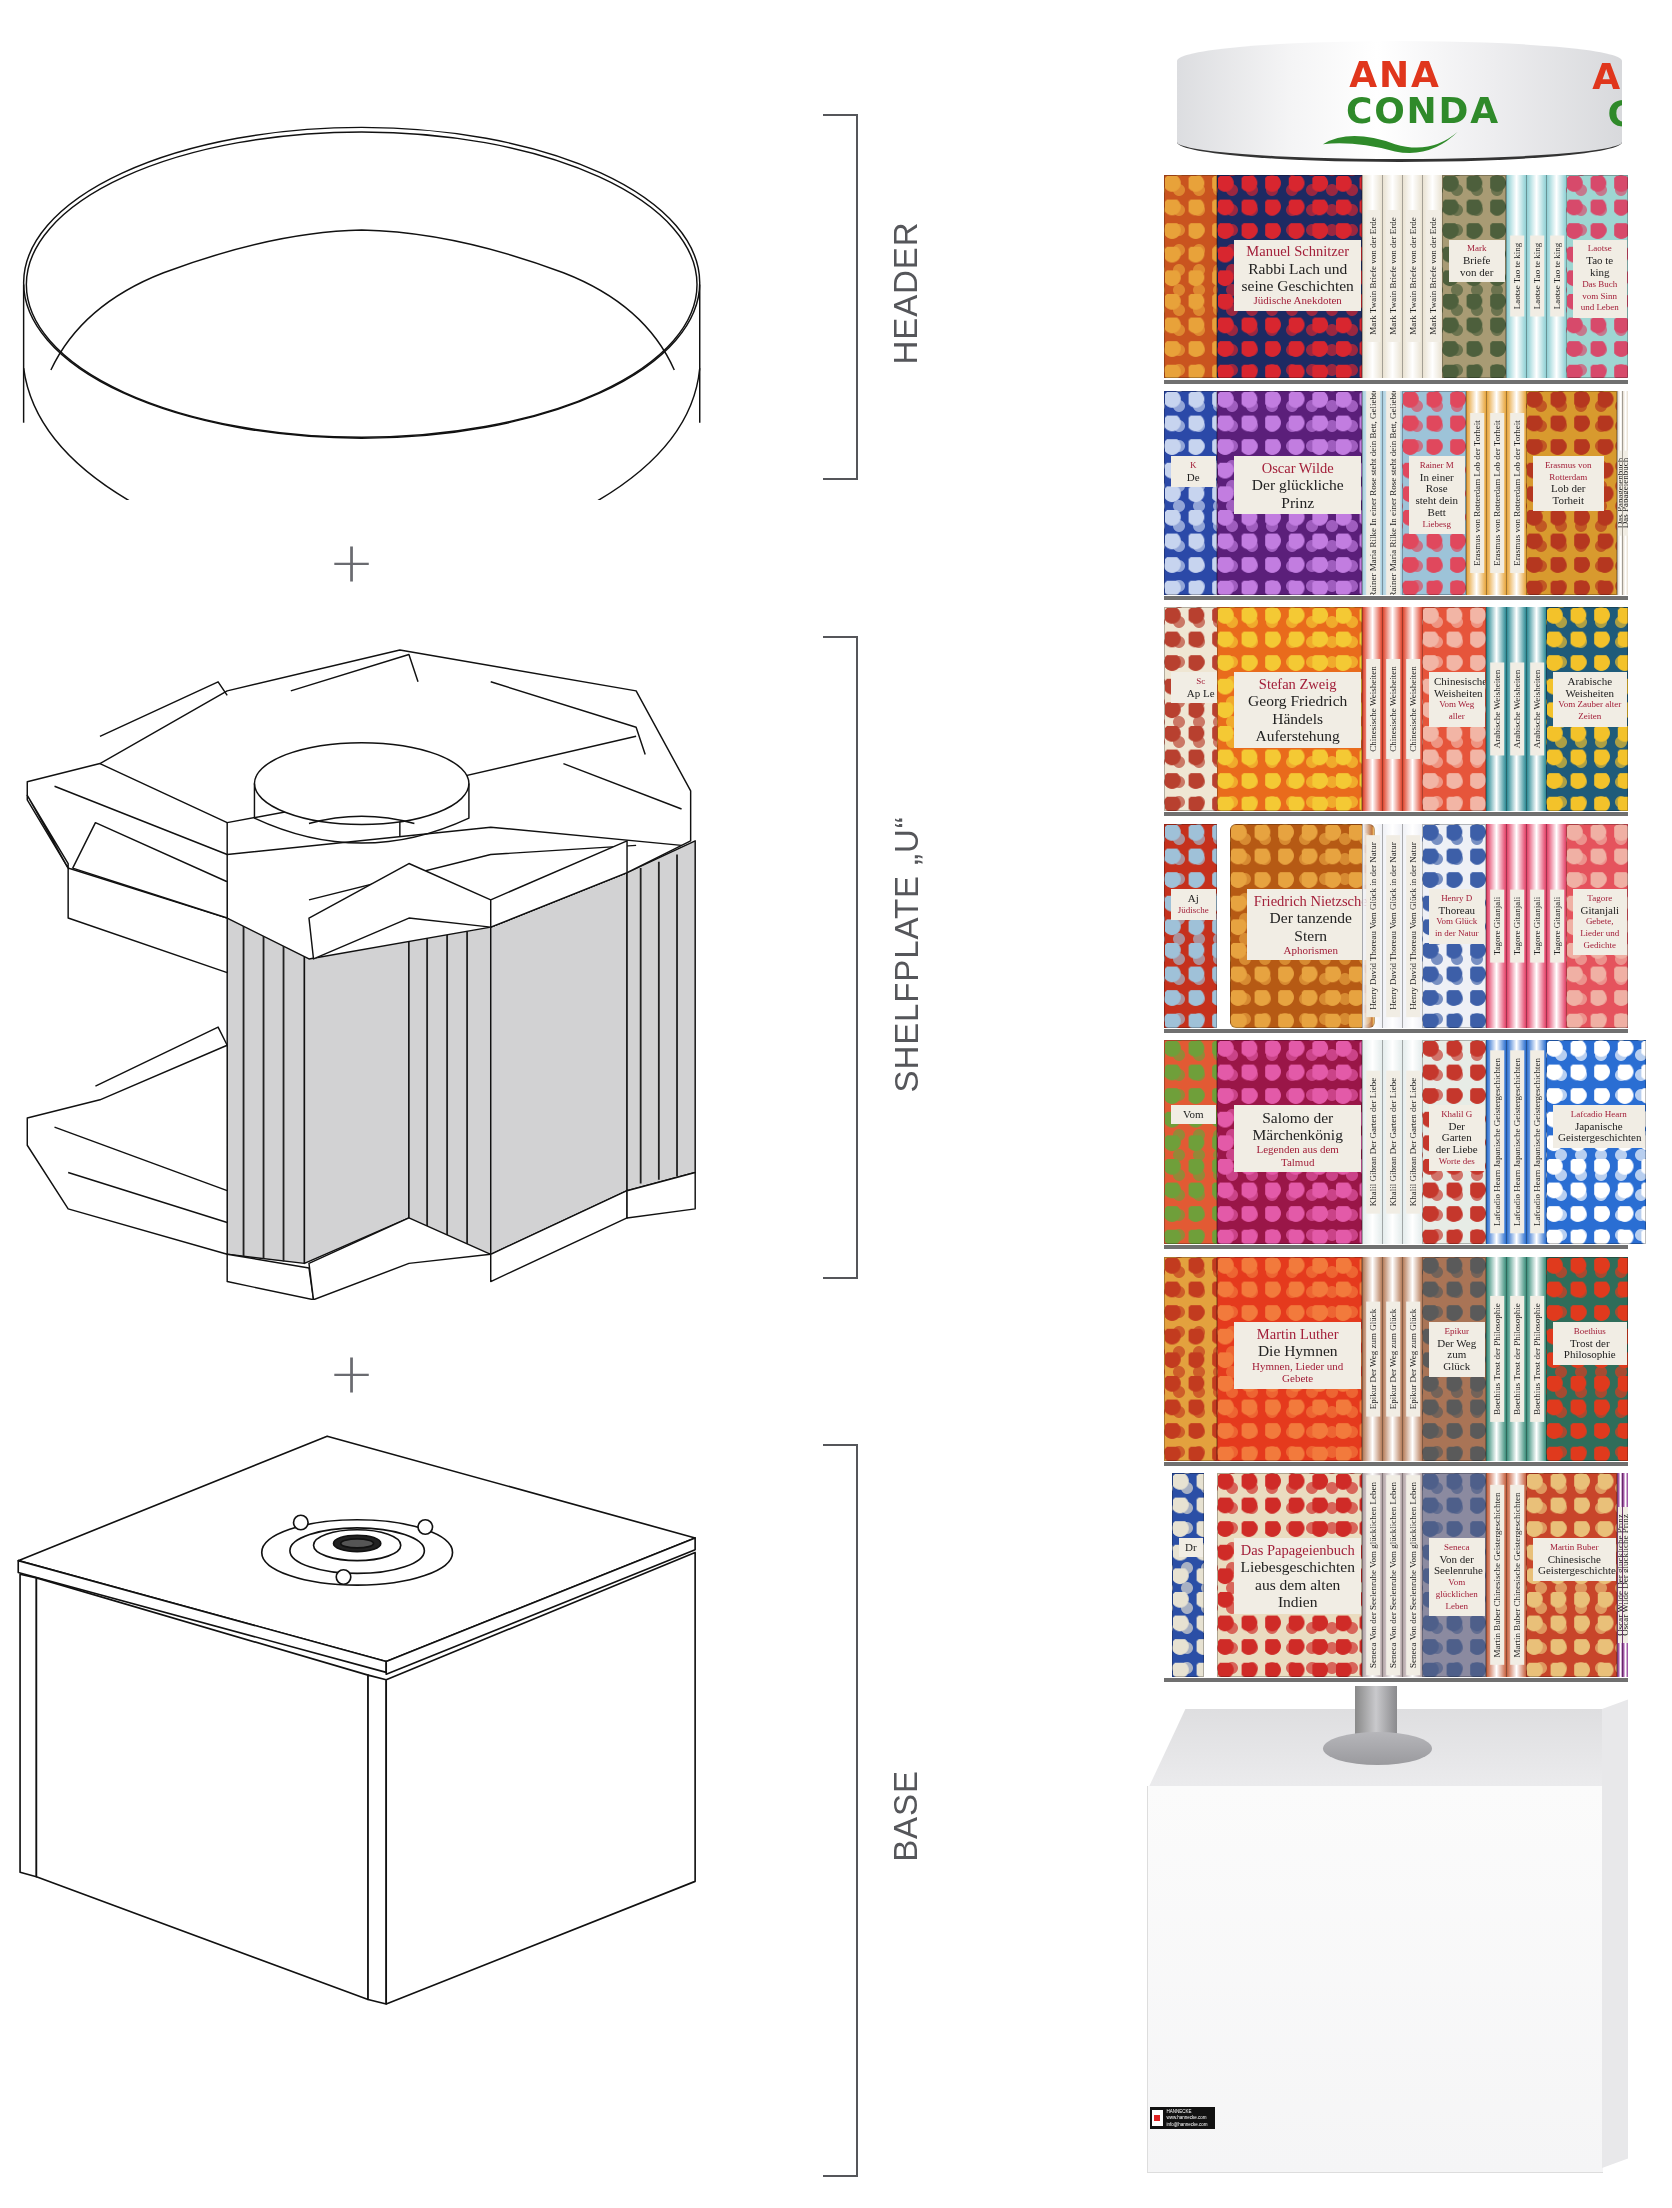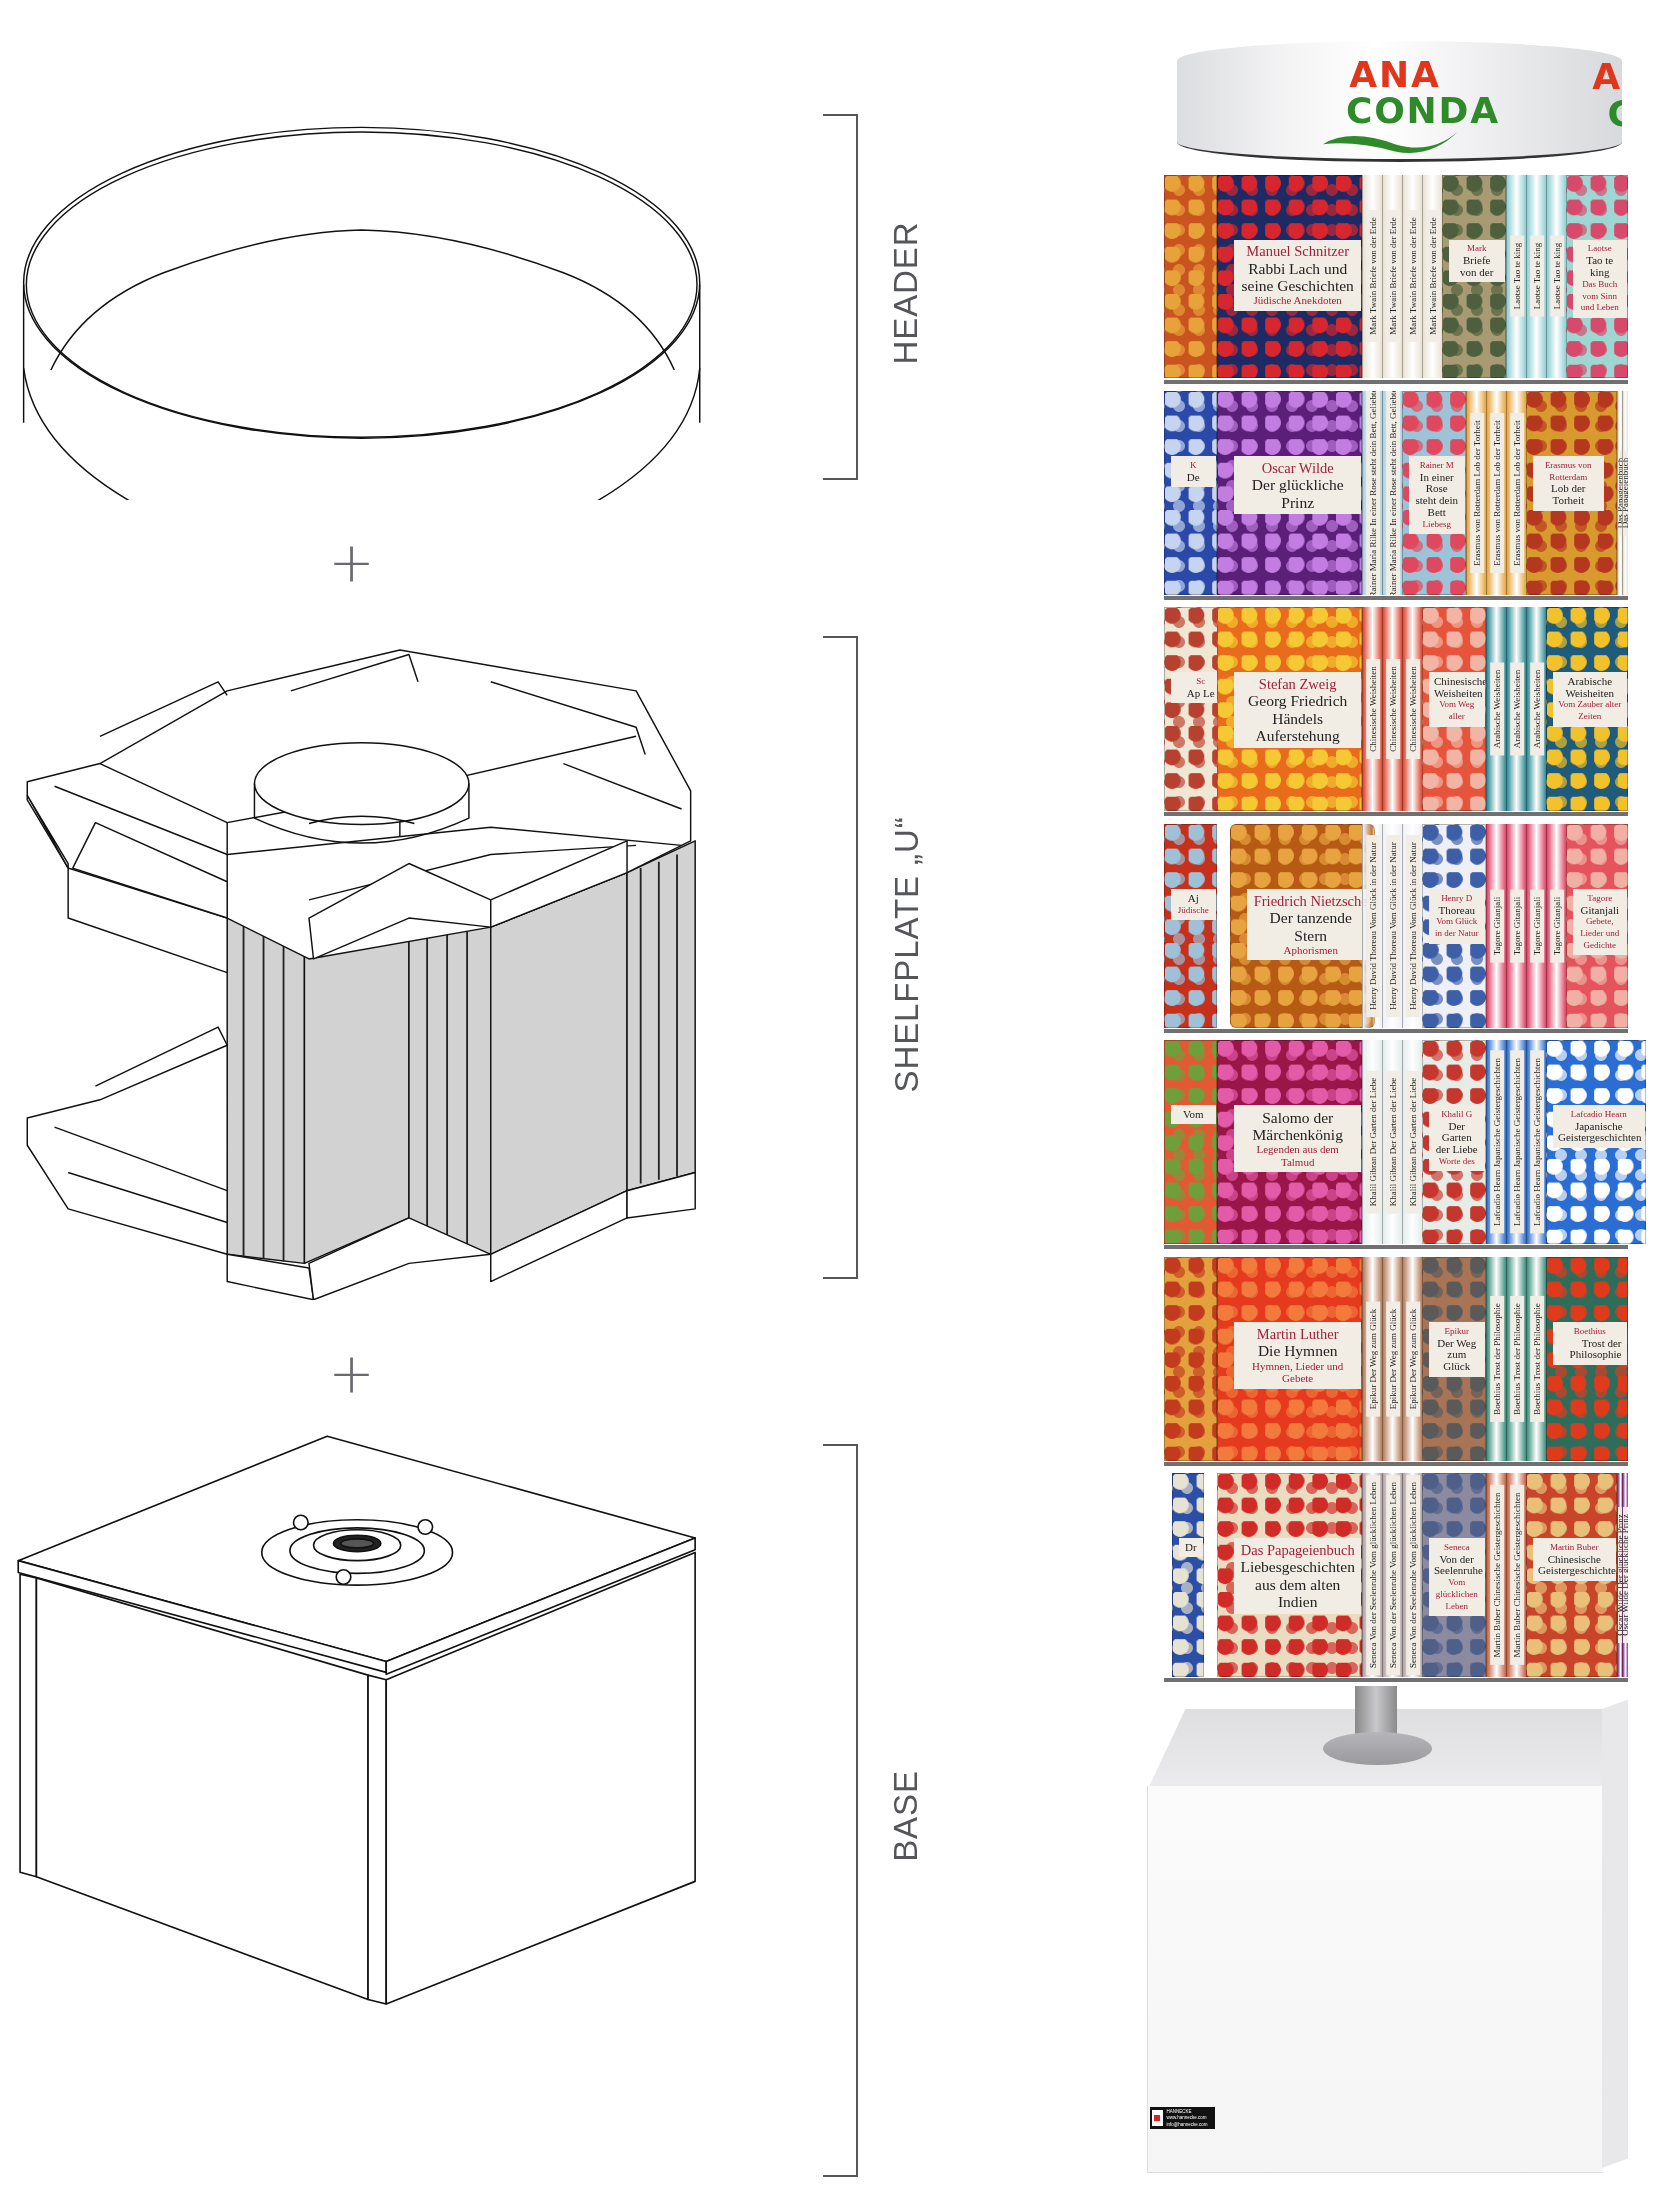--- a/index.html
+++ b/index.html
@@ -412,21 +412,21 @@
       </div>
       <div class="spine" style="left: 342px; width: 20px; background: linear-gradient(90deg, rgb(59, 143, 124), rgba(255, 255, 255, 0.133) 50%, rgb(59, 143, 124));">
         <span class="stext" style="font-size: 9px;">Boethius  Trost der Philosophie</span>
       </div>
       <div class="spine" style="left: 362px; width: 20px; background: linear-gradient(90deg, rgb(59, 143, 124), rgba(255, 255, 255, 0.133) 50%, rgb(59, 143, 124));">
         <span class="stext" style="font-size: 9px;">Boethius  Trost der Philosophie</span>
       </div>
       <div class="book" style="left: 382px; width: 82px; background: radial-gradient(circle at 30% 30%, rgb(224, 58, 29) 0px, rgb(224, 58, 29) 8.2px, transparent 9px) 0px 0px / 23.6px 23.6px, radial-gradient(circle at 70% 70%, rgba(224, 58, 29, 0.667) 0px, rgba(224, 58, 29, 0.667) 5.5px, transparent 6.4px) 0px 0px / 20px 20px, rgb(47, 109, 90);">
         <div class="label" style="left: 5.5px; right: 0px; top: 64px;">
           <span class="author" style="font-size: 9px; line-height: 11.8px;">Boethius</span>
-          <span class="title" style="font-size: 11px; line-height: 11.8px; text-align: right;">Trost der Philosophie</span>
+          <span class="title" style="font-size: 11px; line-height: 11.8px;">Trost der Philosophie</span>
         </div>
       </div>
       <div class="shelf-edge"></div>
     </div>
     <div class="shelf" style="top: 1302px;">
       <div class="book" style="left: 8px; width: 32px; background: radial-gradient(circle at 30% 30%, rgb(231, 226, 210) 0px, rgb(231, 226, 210) 8.2px, transparent 9px) 0px 0px / 23.6px 23.6px, radial-gradient(circle at 70% 70%, rgba(231, 226, 210, 0.667) 0px, rgba(231, 226, 210, 0.667) 5.5px, transparent 6.4px) 0px 0px / 20px 20px, rgb(43, 79, 166);">
         <div class="label" style="left: 5.5px; right: 0px; top: 64px;">
           <span class="title" style="font-size: 11px; line-height: 11.8px;">Dr</span>
         </div>
       </div>

